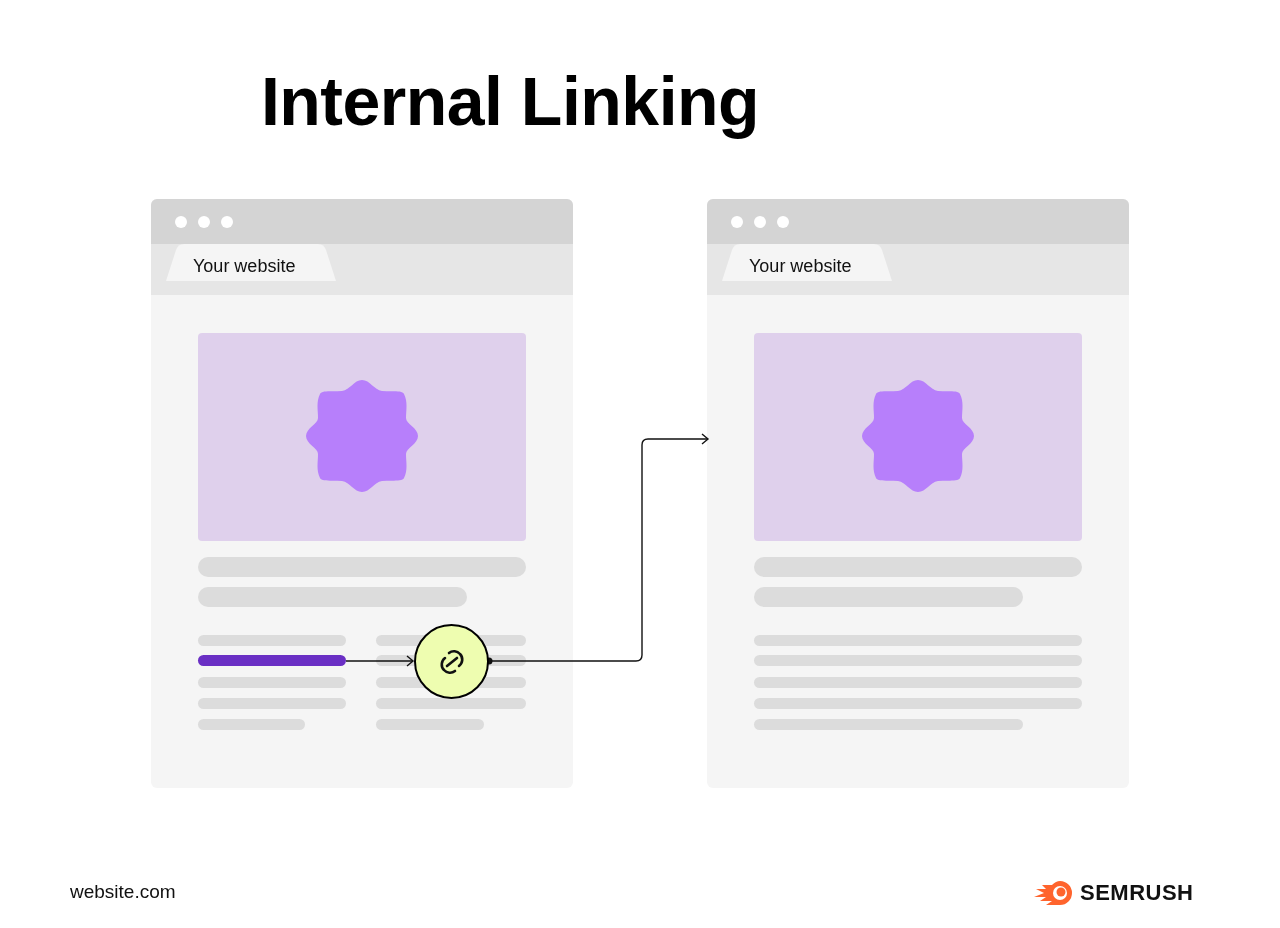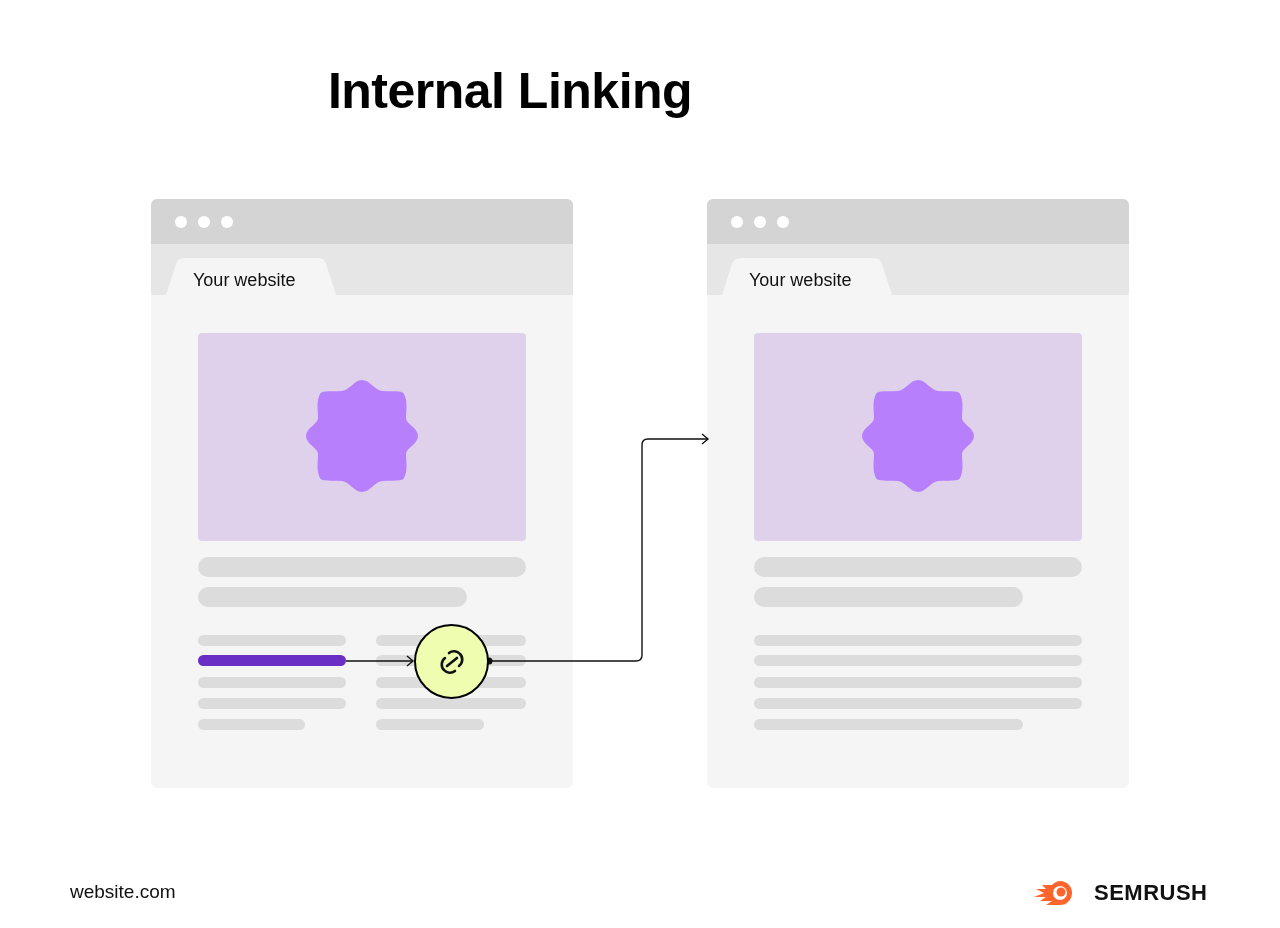--- a/index.html
+++ b/index.html
@@ -1,21 +1,21 @@
 <!DOCTYPE html>
 <html><head>
   <meta charset="utf-8">
   <style>
     * { box-sizing: border-box; margin: 0; padding: 0; }
     html, body { width: 1280px; height: 928px; background: #ffffff; overflow: hidden; }
     body { position: relative; font-family: "Liberation Sans", "DejaVu Sans", sans-serif; color: #000; }
 
     .title {
       position: absolute; left: 0; top: 62px; width: 1020px; text-align: center;
-      font-size: 50px; font-weight: 700; letter-spacing: -0.5px; color: #000;
+      font-size: 68px; font-weight: 700; letter-spacing: -0.5px; color: #000;
     }
 
     .browser {
       position: absolute; top: 199px; width: 422px; height: 589px;
       background: #f5f5f5; border-radius: 6px; overflow: hidden;
     }
     .browser.left { left: 151px; }
     .browser.right { left: 707px; }
 
     .titlebar {
@@ -24,21 +24,21 @@
     }
     .dot {
       position: absolute; top: 17px; width: 12px; height: 12px; border-radius: 50%;
       background: #ffffff;
     }
     .tabbar {
       position: absolute; left: 0; top: 45px; width: 100%; height: 51px;
       background: #e6e6e6;
     }
     .tab {
-      position: absolute; left: 15px; top: 14px; width: 170px; height: 37px;
+      position: absolute; left: 15px; top: 0; width: 170px; height: 37px;
     }
     .tab svg { position: absolute; left: 0; top: 0; }
     .tab-label {
       position: absolute; left: 27px; top: 12px; font-size: 18px; color: #111;
       white-space: nowrap;
     }
 
     .hero {
       position: absolute; left: 47px; top: 134px; width: 328px; height: 208px;
       background: #dfd0ec; border-radius: 4px;
@@ -58,21 +58,21 @@
     }
     .link-badge svg { position: absolute; left: 15px; top: 15px; }
 
     .footer-domain {
       position: absolute; left: 70px; top: 881px; font-size: 19px; color: #111;
     }
     .brand {
       position: absolute; left: 1032px; top: 879px; height: 28px; display: flex; align-items: center;
     }
     .brand-name {
-      font-size: 22px; font-weight: 700; letter-spacing: 0.5px; color: #111; margin-left: 20px;
+      font-size: 22px; font-weight: 700; letter-spacing: 0.5px; color: #111; margin-left: 6px;
     }
   </style>
 </head>
 <body>
 
 <div class="title">Internal Linking</div>
 
 <div class="browser left">
   <div class="titlebar">
     <span class="dot" style="left:24px"></span>

